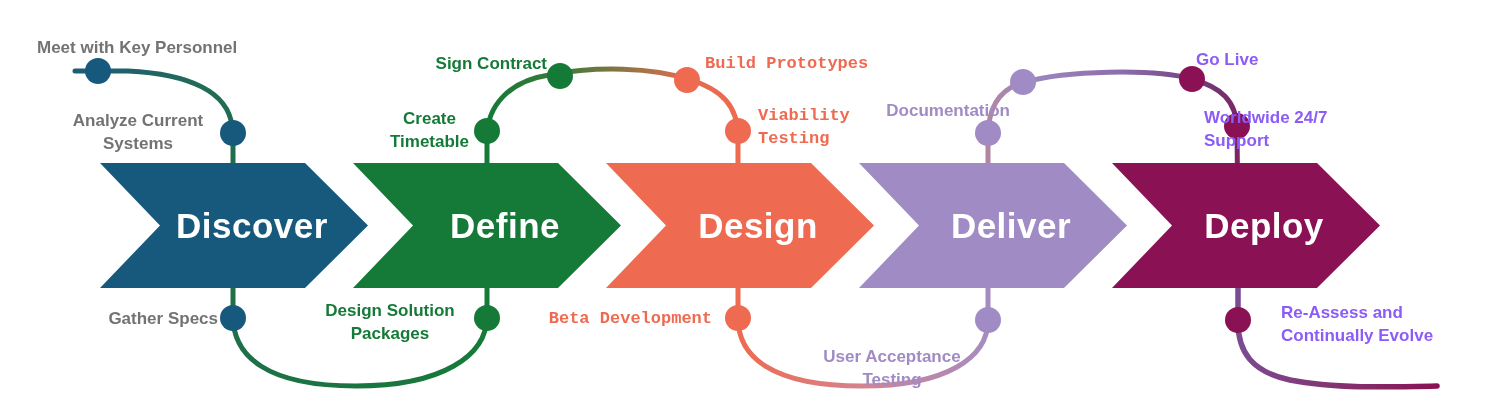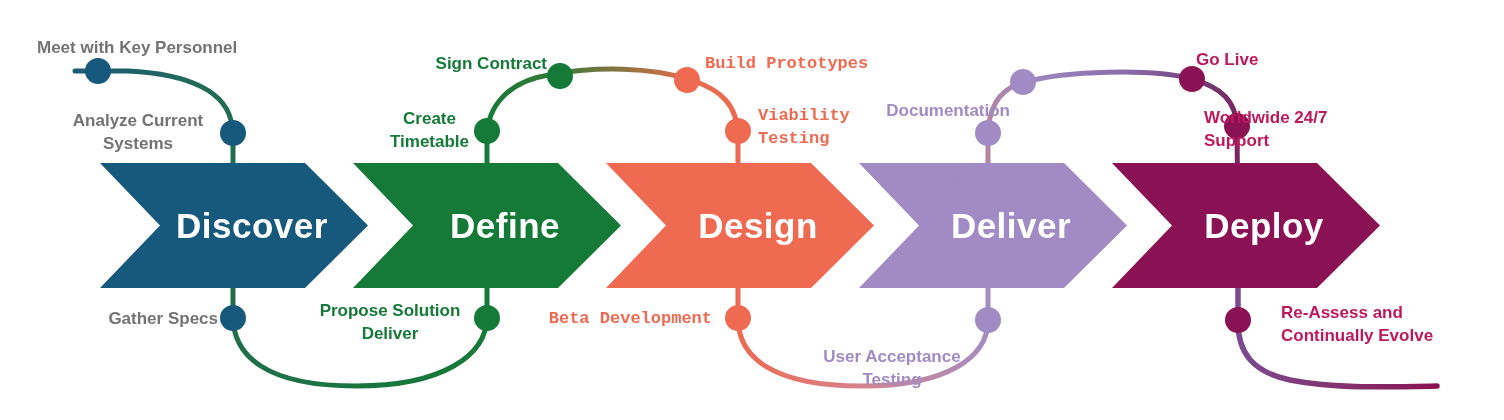--- a/index.html
+++ b/index.html
@@ -25,21 +25,21 @@
     line-height:23px;
     white-space:normal;
   }
   .nowrap{white-space:nowrap;}
   .ta-r{text-align:center;}
   .ta-l{text-align:left;}
   .s0{color:#737373;}
   .s1{color:#157a38;}
   .s2{color:#ee6a50;font-family:Liberation Mono, monospace;}
   .s3{color:#a08bc4;margin-top:44px;}
-  .s4{color:#be185d;}
+  .s4{color:#8b5cf6;}
 </style>
 </head>
 <body>
 
 <div id="canvas">
 
   <svg id="flow-svg" width="1504" height="420" viewBox="0 0 1504 420">
     <defs>
       <linearGradient id="g1" gradientUnits="userSpaceOnUse" x1="75" y1="71" x2="233" y2="210">
         <stop offset="0" stop-color="#1d5c77"></stop>
@@ -116,21 +116,21 @@
       <circle cx="1238" cy="320" r="13" fill="#8a1254"></circle>
     </g>
   </svg>
 
   <div class="milestone s0 ta-l nowrap" style="left:37px;top:36px;">Meet with Key Personnel</div>
   <div class="milestone s0 ta-r" style="right:1286px;top:109px;width:160px;">Analyze Current Systems</div>
   <div class="milestone s0 ta-r nowrap" style="right:1286px;top:307px;">Gather Specs</div>
 
   <div class="milestone s1 ta-r nowrap" style="right:957px;top:52px;">Sign Contract</div>
   <div class="milestone s1 ta-r" style="right:1027px;top:107px;width:95px;">Create Timetable</div>
-  <div class="milestone s1 ta-r" style="right:1039px;top:299px;width:150px;">Propose Solution Deliver</div>
+  <div class="milestone s1 ta-r" style="right:1039px;top:299px;width:150px;">Design Solution Packages</div>
 
   <div class="milestone s2 ta-l nowrap" style="left:705px;top:52px;">Build Prototypes</div>
   <div class="milestone s2 ta-l" style="left:758px;top:104px;width:85px;">Viability Testing</div>
   <div class="milestone s2 ta-r nowrap" style="right:792px;top:307px;">Beta Development</div>
 
   <div class="milestone s3 ta-r nowrap" style="right:494px;top:55px;">Documentation</div>
   <div class="milestone s3 ta-r nowrap" style="right:537px;top:124px;">Training</div>
   <div class="milestone s3 ta-r" style="right:541px;top:301px;width:142px;">User Acceptance Testing</div>
 
   <div class="milestone s4 ta-l nowrap" style="left:1196px;top:48px;">Go Live</div>

